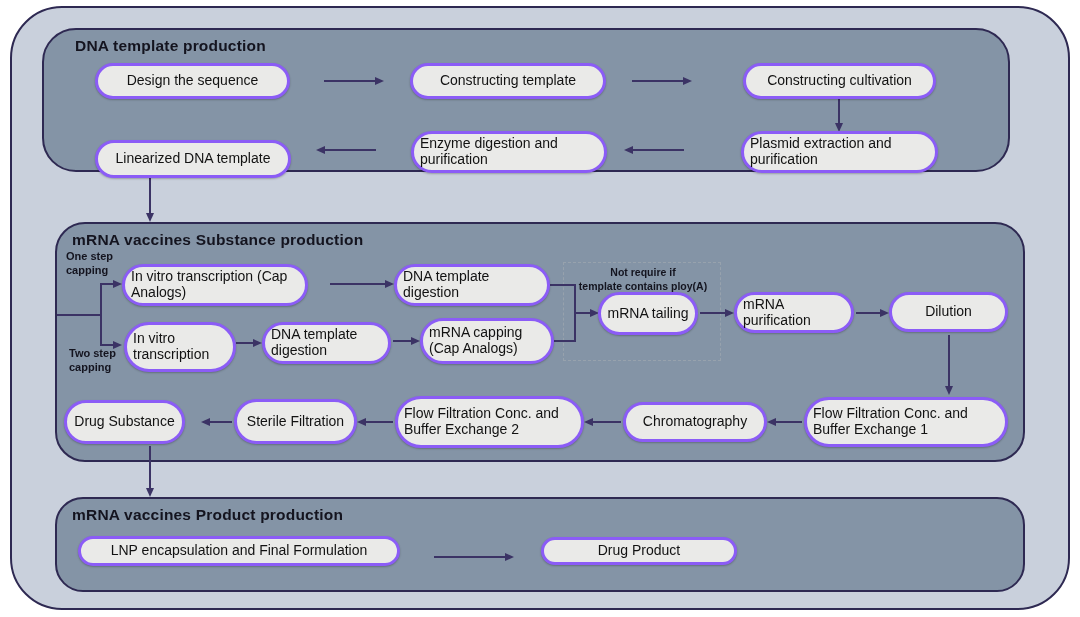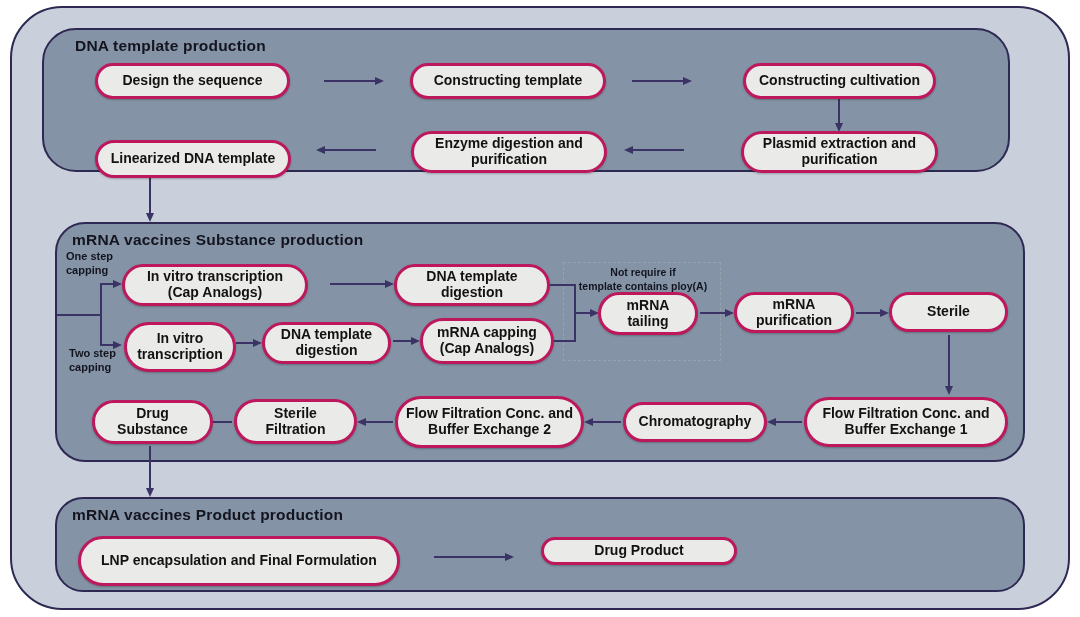--- a/index.html
+++ b/index.html
@@ -2,23 +2,23 @@
 <html><head>
 <meta charset="utf-8">
 <style>
   html,body{margin:0;padding:0;background:#ffffff;}
   body{width:1080px;height:617px;font-family:"Liberation Sans",sans-serif;}
   .canvas{position:relative;width:1080px;height:617px;background:#ffffff;overflow:hidden;}
   .outer{position:absolute;left:10px;top:6px;width:1060px;height:604px;background:#c9d0dc;
          border:2px solid #2e2952;border-radius:52px;box-sizing:border-box;}
   .section{position:absolute;background:#8494a6;border:2px solid #2e2952;box-sizing:border-box;z-index:0;}
   .stitle{position:absolute;font-weight:bold;font-size:15.5px;color:#14141f;letter-spacing:.2px;white-space:nowrap;z-index:2;}
-  .pill{position:absolute;z-index:3;background:#eaeae8;border:3px solid #be185d;border-radius:40px;
-        display:flex;align-items:center;justify-content:center;text-align:center;
-        font-weight:bold;font-size:14px;line-height:1.12;color:#121212;
+  .pill{position:absolute;z-index:3;background:#eaeae8;border:3px solid #8b5cf6;border-radius:40px;
+        display:flex;align-items:center;justify-content:center;
+        font-weight:normal;font-size:14px;line-height:1.12;color:#121212;
         padding:2px 6px;box-sizing:border-box;box-shadow:0 1px 2px rgba(0,0,0,.25);}
   .ar{position:absolute;background:#3b3365;z-index:2;}
   .ar.h{height:2px;}
   .ar.v{width:2px;}
   .ar.r::after{content:"";position:absolute;right:-8px;top:50%;transform:translateY(-50%);
         border-left:9px solid #3b3365;border-top:4.5px solid transparent;border-bottom:4.5px solid transparent;}
   .ar.l::after{content:"";position:absolute;left:-8px;top:50%;transform:translateY(-50%);
         border-right:9px solid #3b3365;border-top:4.5px solid transparent;border-bottom:4.5px solid transparent;}
   .ar.d::after{content:"";position:absolute;bottom:-8px;left:50%;transform:translateX(-50%);
         border-top:9px solid #3b3365;border-left:4.5px solid transparent;border-right:4.5px solid transparent;}
@@ -81,33 +81,33 @@
   <div class="ar h r" style="left:576px;top:312px;width:15px;"></div>
 
   <div class="dashed" style="left:563px;top:262px;width:158px;height:99px;"></div>
   <div class="note" style="left:572px;top:266px;width:142px;">Not require if
 template contains ploy(A)</div>
 
   <div class="pill" style="left:598px;top:292px;width:100px;height:43px;">mRNA tailing</div>
   <div class="ar h r" style="left:700px;top:312px;width:26px;"></div>
   <div class="pill" style="left:734px;top:292px;width:120px;height:41px;">mRNA purification</div>
   <div class="ar h r" style="left:856px;top:312px;width:25px;"></div>
-  <div class="pill" style="left:889px;top:292px;width:119px;height:40px;">Sterile</div>
+  <div class="pill" style="left:889px;top:292px;width:119px;height:40px;">Dilution</div>
   <div class="ar v d" style="left:948px;top:335px;height:52px;"></div>
 
   <div class="pill" style="left:804px;top:397px;width:204px;height:50px;">Flow Filtration Conc. and Buffer Exchange 1</div>
   <div class="ar h l" style="left:775px;top:421px;width:27px;"></div>
   <div class="pill" style="left:623px;top:402px;width:144px;height:40px;">Chromatography</div>
   <div class="ar h l" style="left:592px;top:421px;width:29px;"></div>
   <div class="pill" style="left:395px;top:396px;width:189px;height:52px;">Flow Filtration Conc. and Buffer Exchange 2</div>
   <div class="ar h l" style="left:365px;top:421px;width:28px;"></div>
   <div class="pill" style="left:234px;top:399px;width:123px;height:45px;">Sterile Filtration</div>
   <div class="ar h l" style="left:209px;top:421px;width:23px;"></div>
-  <div class="pill" style="left:92px;top:400px;width:121px;height:44px;">Drug Substance</div>
+  <div class="pill" style="left:64px;top:400px;width:121px;height:44px;">Drug Substance</div>
   <div class="ar v d" style="left:149px;top:446px;height:43px;"></div>
 
   <div class="section" style="left:55px;top:497px;width:970px;height:95px;border-radius:28px;"></div>
   <div class="stitle" style="left:72px;top:506px;">mRNA vaccines Product production</div>
 
-  <div class="pill" style="left:78px;top:536px;width:322px;height:50px;">LNP encapsulation and Final Formulation</div>
+  <div class="pill" style="left:78px;top:536px;width:322px;height:30px;">LNP encapsulation and Final Formulation</div>
   <div class="ar h r" style="left:434px;top:556px;width:72px;"></div>
   <div class="pill" style="left:541px;top:537px;width:196px;height:28px;">Drug Product</div>
 </div>
 
 </body></html>

